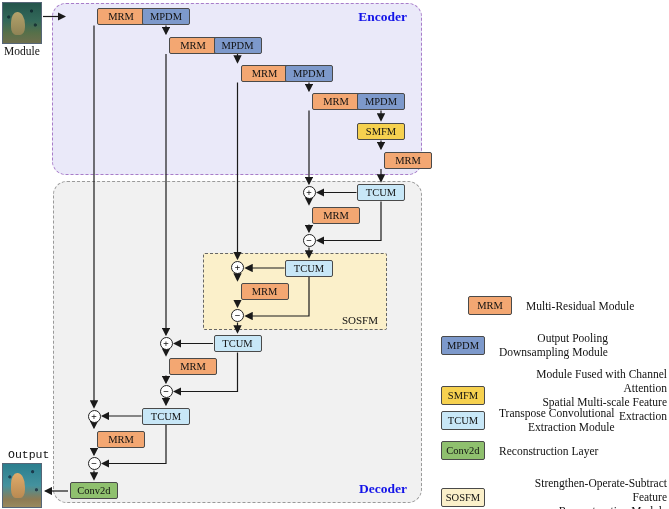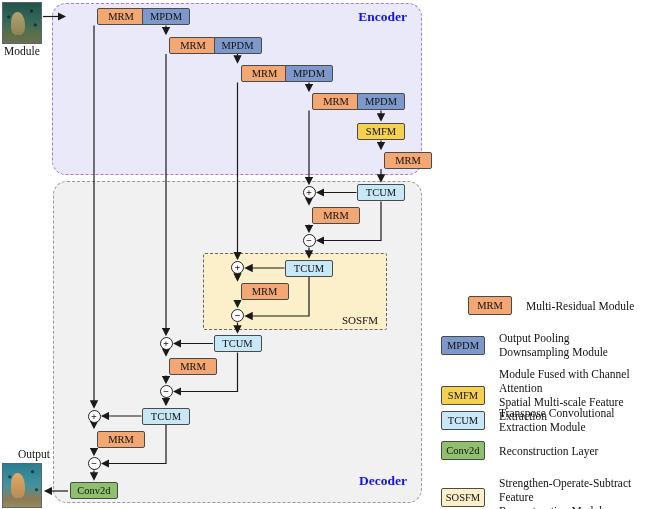--- a/index.html
+++ b/index.html
@@ -6,21 +6,21 @@
   #canvas{
     position:relative;width:669px;height:509px;background:#fff;overflow:hidden;
     font-family:"Liberation Serif","DejaVu Serif",serif;color:#111;
   }
   .region{position:absolute;border-radius:14px;}
   #encoder-region{left:52px;top:3px;width:368px;height:170px;background:var(--encoder_fill);border:1.6px dashed var(--encoder_border);}
   #decoder-region{left:53px;top:181px;width:367px;height:320px;background:var(--decoder_fill);border:1.6px dashed var(--decoder_border);}
   #sosfm-region{left:203px;top:253px;width:182px;height:75px;border-radius:2px;background:var(--sosfm_fill);border:1.5px dashed #666;}
   .region-title{position:absolute;font-weight:bold;font-size:13.5px;color:var(--title_blue);}
   #encoder-title{right:14px;top:5px;}
-  #decoder-title{right:14px;bottom:13px;}
+  #decoder-title{right:14px;bottom:5px;}
   #sosfm-label{position:absolute;right:8px;bottom:3px;font-size:11px;color:#111;}
   svg.wires{position:absolute;left:0;top:0;pointer-events:none;}
   .node{
     position:absolute;width:48px;height:17px;border:1px solid #4a4a4a;border-radius:2px;
     display:flex;align-items:center;justify-content:center;font-size:10.5px;box-sizing:border-box;
   }
   .mrm{background:var(--mrm);margin-left:27px;}
   .mpdm{background:var(--mpdm);}
   .smfm{background:var(--smfm);}
   .tcum{background:var(--tcum);}
@@ -45,21 +45,21 @@
       radial-gradient(circle at 88% 60%, rgba(20,40,60,.75) 1.2px, transparent 2px),
       linear-gradient(180deg,#2a7e8e 0%,#44929e 50%,#8d7b54 82%,#9a8a5e 100%);}
   .statue{position:absolute;left:22%;top:22%;width:36%;height:58%;border-radius:45% 55% 35% 35%;}
   #input-image .statue{background:linear-gradient(180deg,#b3a26b,#8f8355);}
   #output-image .statue{background:linear-gradient(180deg,#e0ab6a,#b98a52);}
   #legend{position:absolute;left:441px;top:296px;width:226px;}
   .legend-row{position:absolute;left:0;display:flex;align-items:center;}
   .legend-swatch{width:44px;height:19px;border:1px solid #4a4a4a;border-radius:2px;flex:0 0 auto;
     display:flex;align-items:center;justify-content:center;font-size:10.5px;box-sizing:border-box;}
   .sosfm-sw{background:var(--sosfm_fill);}
-  .legend-desc{margin-left:14px;font-size:11.5px;line-height:14px;}
+  .legend-desc{margin-left:14px;font-size:11.5px;line-height:14px;text-align:right;}
 </style>
 </head>
 <body>
 
 <div id="canvas">
 
   <div class="region" id="encoder-region">
     <div class="region-title" id="encoder-title">Encoder</div>
   </div>
   <div class="region" id="decoder-region">
@@ -119,21 +119,21 @@
       <path d="M94 470.5 V479" marker-end="url(#ah)"></path>
 
       <path d="M68 491 H45.5" marker-end="url(#ah)"></path>
     </g>
   </svg>
 
   <div class="io-img" id="input-image">
       <div class="statue"></div>
     </div>
   <div class="io-label" style="left:2px;top:45px;">Module</div>
-  <div class="io-label" style="left:14px;top:448px;">Output</div>
+  <div class="io-label" style="left:8px;top:448px;font-family:Liberation Mono, monospace;">Output</div>
   <div class="io-img" id="output-image">
       <div class="statue"></div>
     </div>
 
   <div class="node mrm" style="left:70px;top:8px;">MRM</div>
   <div class="node mpdm" style="left:142px;top:8px;">MPDM</div>
   <div class="node mrm" style="left:142px;top:36.5px;">MRM</div>
   <div class="node mpdm" style="left:213.5px;top:36.5px;">MPDM</div>
   <div class="node mrm" style="left:213.5px;top:65px;">MRM</div>
   <div class="node mpdm" style="left:285px;top:65px;">MPDM</div>

